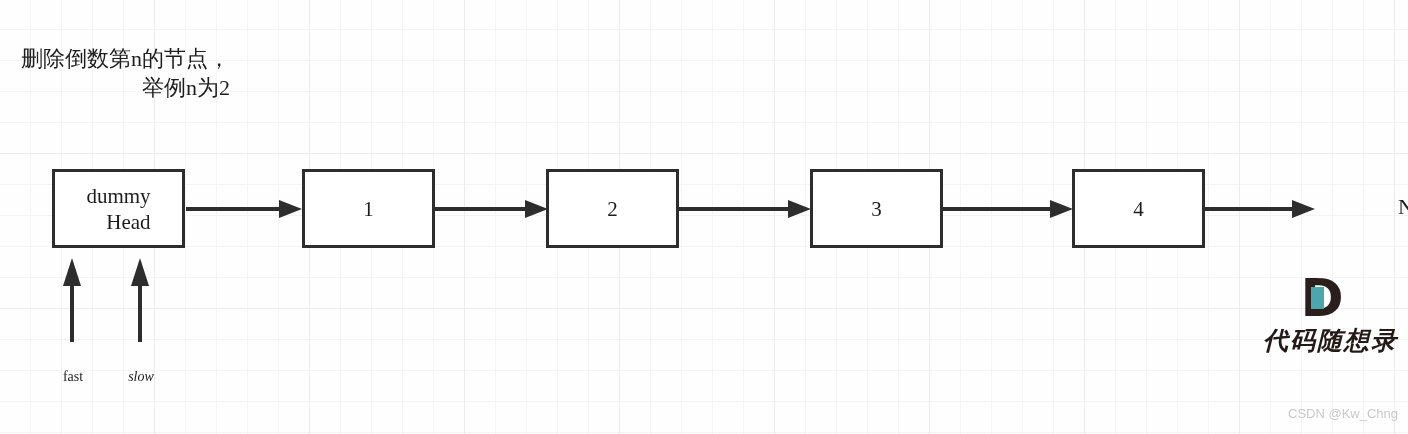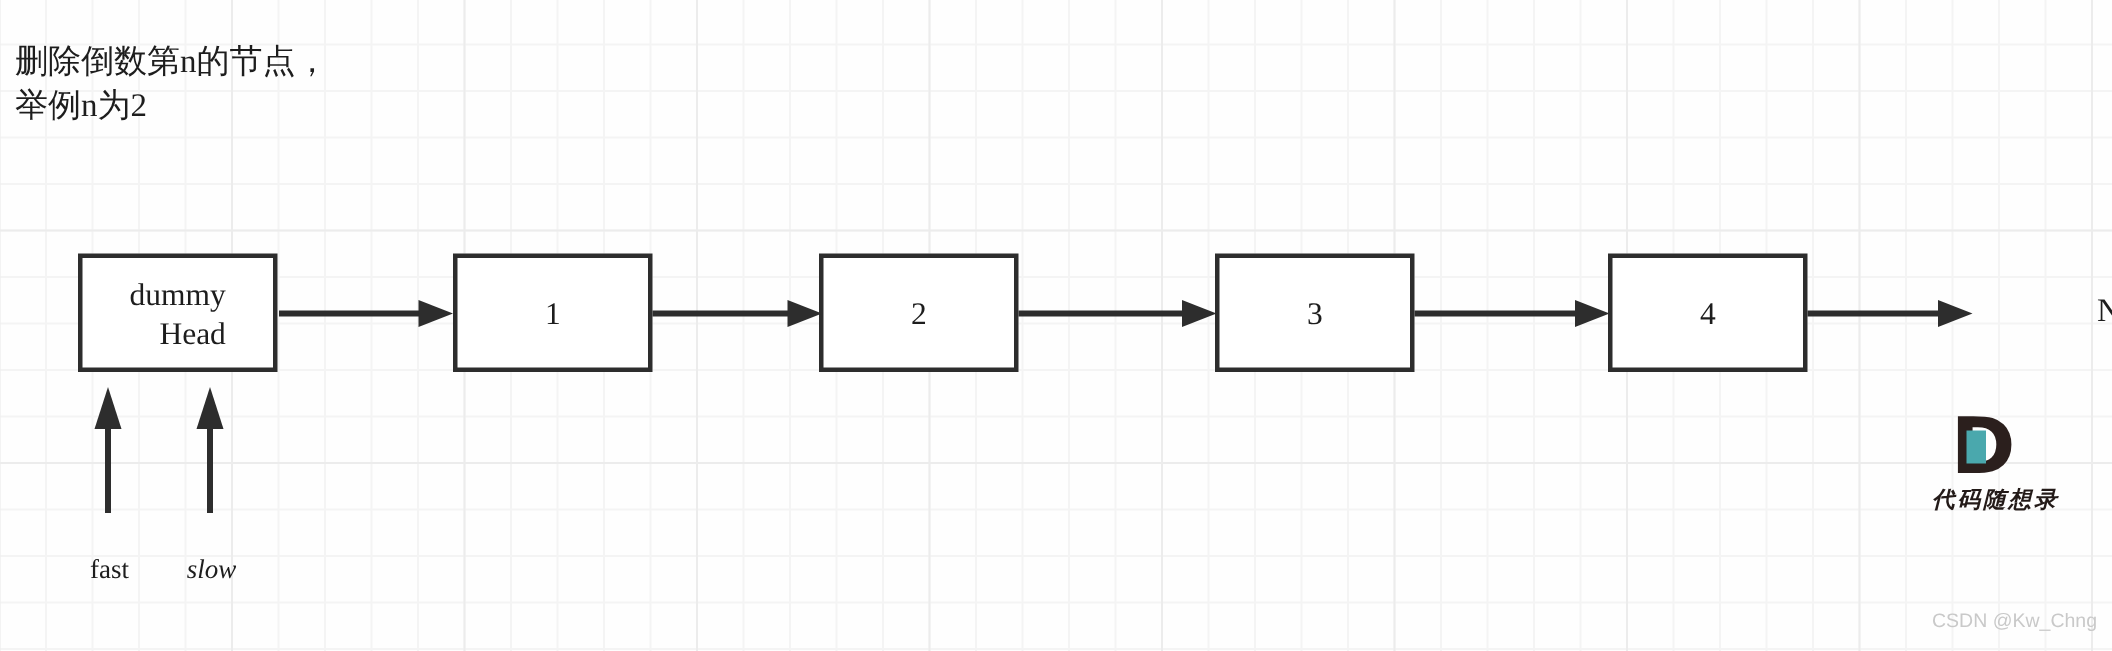--- a/index.html
+++ b/index.html
@@ -24,23 +24,23 @@
       31px 31px,
       31px 31px;
     background-position: -1px -2px, -1px -2px, -1px -2px, -1px -2px;
     font-family: "Liberation Serif", "DejaVu Serif", serif;
   }
 
   
   .title {
     position: absolute;
     left: 10px;
-    top: 26px;
+    top: 44px;
     width: 220px;
-    text-align: left;
+    text-align: right;
     font-size: 22px;
     line-height: 29px;
     color: #1d1d1d;
     font-family: "Liberation Serif", "DejaVu Serif", serif;
     white-space: pre-line;
   }
 
   
   .node {
     position: absolute;
@@ -122,21 +122,21 @@
     border-left: 9px solid transparent;
     border-right: 9px solid transparent;
     border-bottom: 28px solid #2d2d2d;
   }
   .v-fast { left: 63px; }
   .v-slow { left: 131px; }
 
   .ptr-label {
     position: absolute;
     top: 369px;
-    font-size: 18px;
+    font-size: 14px;
     color: #1d1d1d;
     text-align: center;
   }
   .lbl-fast { left: 44px; width: 58px; }
   .lbl-slow { left: 110px; width: 62px; font-style: italic; }
 
   
   .null-text {
     position: absolute;
     left: 1398px;
@@ -175,21 +175,21 @@
     position: absolute;
     left: 10px;
     top: 11px;
     width: 13px;
     height: 22px;
     background: #4aa8ad;
   }
   .logo-cn {
     margin-top: 4px;
     text-align: center;
-    font-size: 15px;
+    font-size: 25px;
     font-weight: bold;
     font-style: italic;
     letter-spacing: 2px;
     color: #231a18;
     font-family: Liberation Sans, sans-serif;
   }
 
   
   .csdn {
     position: absolute;

